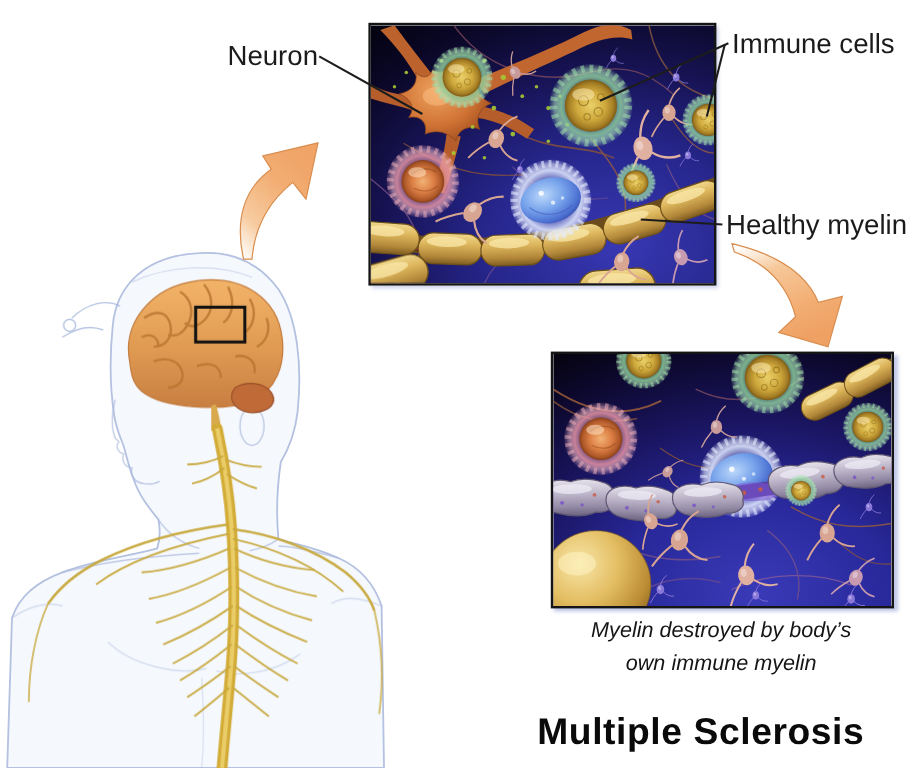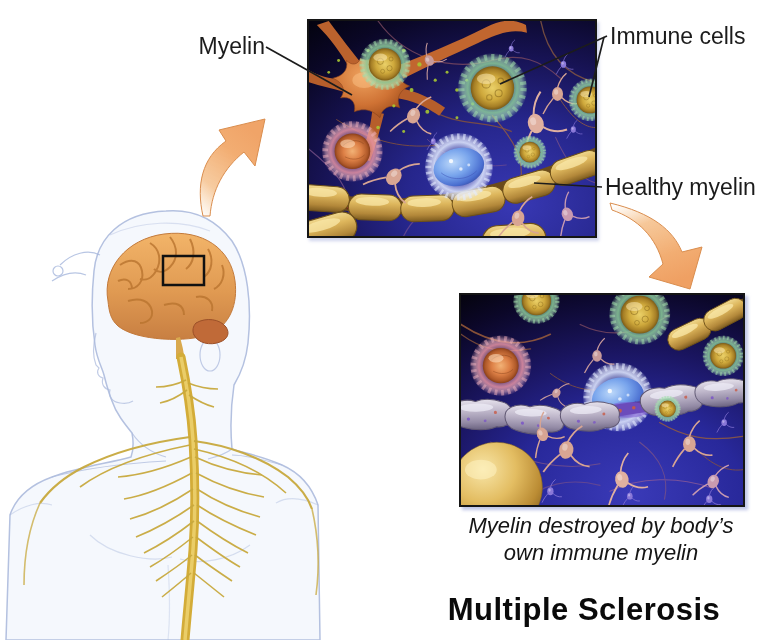--- a/index.html
+++ b/index.html
@@ -10,21 +10,21 @@
   .inset svg{display:block;width:100%;height:100%;}
   #inset-healthy{left:307px;top:19px;width:290px;height:219px;
                  box-shadow:2px 3px 3px rgba(150,160,215,.45);}
   #inset-ms{left:459px;top:293px;width:286px;height:214px;
             box-shadow:3px 3px 3px rgba(150,160,215,.6);}
   .lbl{position:absolute;font-size:23px;line-height:1.05;color:#1b1b1b;white-space:nowrap;}
   #lbl-neuron{left:183px;top:34px;width:82px;text-align:right;}
   #lbl-immune{left:610px;top:24px;}
   #lbl-myelin{left:605px;top:175px;}
   .caption{position:absolute;left:440px;top:512px;width:322px;text-align:center;
-           font-style:italic;font-size:22px;line-height:27px;color:#151515;}
+           font-style:italic;font-size:18px;line-height:27px;color:#151515;}
   .title{position:absolute;left:428px;top:592px;width:312px;text-align:center;
          font-weight:bold;font-size:31px;letter-spacing:.5px;color:#0a0a0a;}
   #body-figure{left:0;top:205px;width:345px;height:435px;}
   #overlay{left:0;top:0;width:768px;height:640px;pointer-events:none;}
 </style>
 </head>
 <body>
 
 <div class="canvas">
 
@@ -397,21 +397,21 @@
   <g stroke="#1c1c1c" stroke-width="1.7">
     <line x1="266" y1="47" x2="352" y2="95"></line>
     <line x1="607" y1="36" x2="500" y2="84"></line>
     <line x1="604" y1="37" x2="589" y2="97"></line>
     <line x1="602" y1="187" x2="534" y2="183"></line>
   </g>
   <path d="M203,216 C196,185 202,158 226,141 L219,130 L265,119 L255,166 L244,152 C224,168 212,190 210,216 Z" fill="url(#ag1)" stroke="#d98d4e" stroke-width="1"></path>
   <path d="M612,210 C638,219 656,237 663,264 L649,277 L690,289 L702,247 L682,252 C673,230 652,213 610,203 Z" fill="url(#ag2)" stroke="#d98d4e" stroke-width="1"></path>
 </svg>
 
-<div id="lbl-neuron" class="lbl">Myelin</div>
+<div id="lbl-neuron" class="lbl">Neuron</div>
 <div id="lbl-immune" class="lbl">Immune cells</div>
 <div id="lbl-myelin" class="lbl">Healthy myelin</div>
 
 <div class="caption">
   <div>Myelin destroyed by body’s</div>
   <div>own immune myelin</div>
 </div>
 
 <div class="title">Multiple Sclerosis</div>
 

